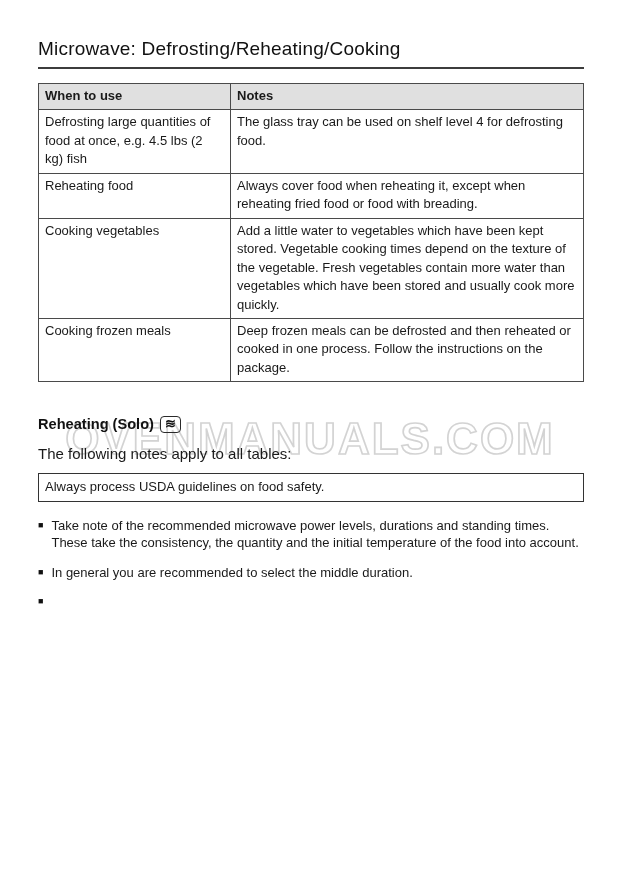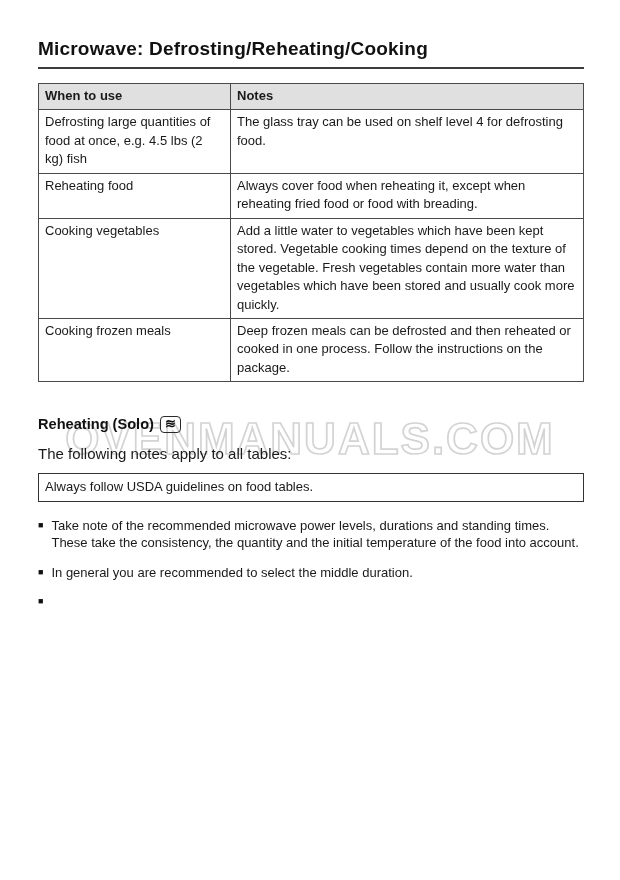--- a/index.html
+++ b/index.html
@@ -28,21 +28,21 @@
     opacity: 0.9;
   }
   .content {
     position: absolute;
     left: 38px; top: 38px;
     width: 546px;
     z-index: 1;
   }
   h1.page-title {
     font-size: 19px;
-    font-weight: bold;
+    font-weight: normal;
     letter-spacing: 0.2px;
     color: #111;
   }
   .title-rule {
     height: 2px;
     background: #3c3c3c;
     margin-top: 7px;
   }
   table.usage-table {
     width: 100%;
@@ -159,21 +159,21 @@
   </table>
 
   <h2 class="section-heading">
     <br>
     <span>Reheating (Solo)</span><span class="mw-icon"><span>≋</span></span>
   </h2>
 
   <p class="intro-text">The following notes apply to all tables:</p>
 
   <div class="note-box">
-    <span>Always follow USDA guidelines on food tables.</span>
+    <span>Always process USDA guidelines on food safety.</span>
   </div>
 
   <div class="bullets">
     <div class="bullet-item">
       <span class="bullet-marker">■</span>
       <span>Take note of the recommended microwave power levels, durations and standing times. These take the consistency, the quantity and the initial temperature of the food into account.</span>
     </div>
     <div class="bullet-item">
       <span class="bullet-marker">■</span>
       <span>In general you are recommended to select the middle duration.</span>

